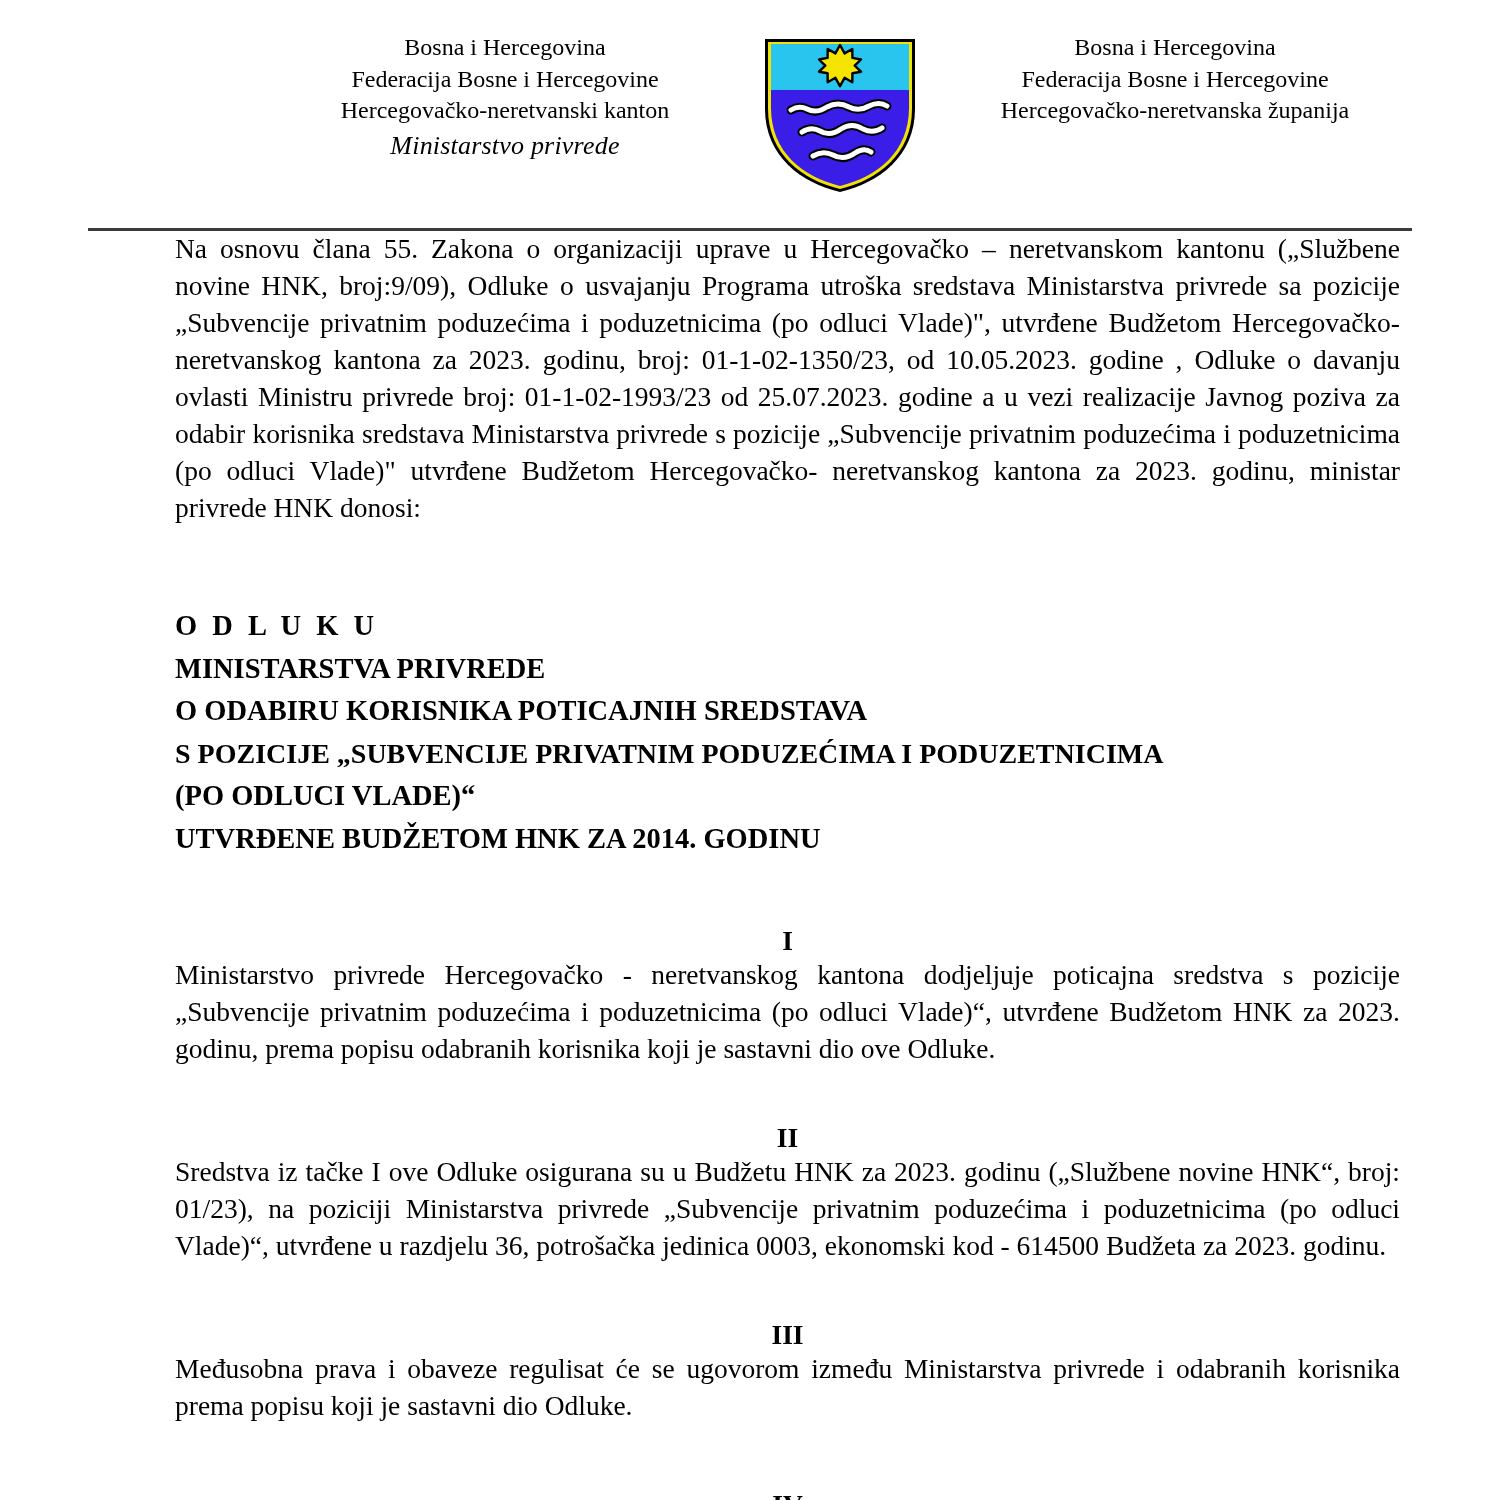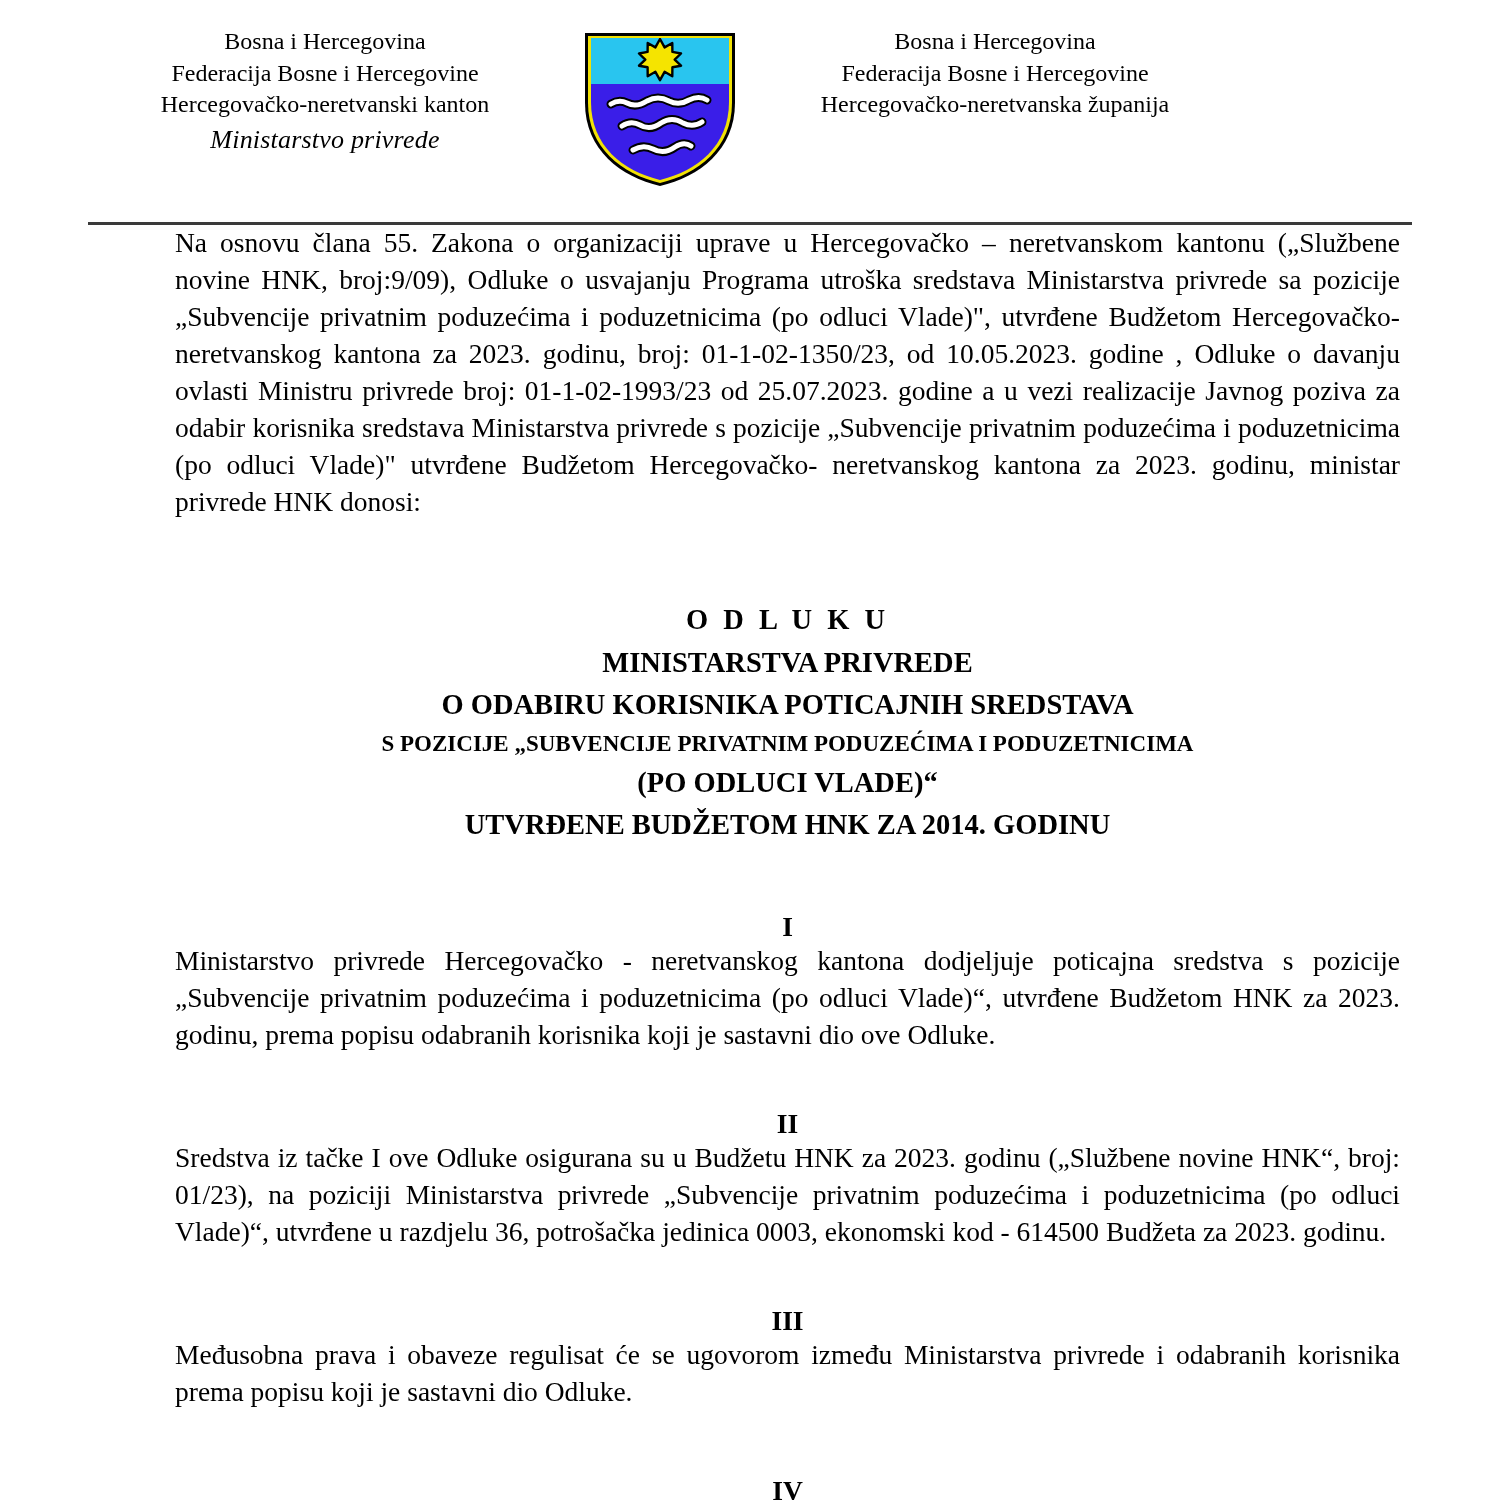--- a/index.html
+++ b/index.html
@@ -13,23 +13,24 @@
     font-family: "Liberation Serif", "DejaVu Serif", serif;
     color: #000000;
     overflow: hidden;
     position: relative;
   }
 
   
   .letterhead {
     display: flex;
     align-items: flex-start;
-    justify-content: flex-start;
+    justify-content: flex-end;
     padding: 26px 90px 0 90px;
     box-sizing: border-box;
+    margin-top: 6px;
   }
   .lh-block {
     width: 470px;
     text-align: center;
     font-size: 24px;
     line-height: 1.32;
   }
   .lh-block .lh-line { white-space: nowrap; }
   .lh-block .lh-ministry {
     font-weight: normal;
@@ -70,34 +71,33 @@
     text-align: justify;
     text-justify: inter-word;
     font-size: 27.5px;
     line-height: 1.345;
     margin: 0;
     hyphens: none;
   }
   .para-body { margin-top: 34px; }
 
   .title-block {
-    text-align: center;
     font-weight: bold;
     margin-top: 78px;
   }
   .title-block .t-line {
     font-size: 28.5px;
     line-height: 1.5;
     white-space: nowrap;
   }
   .title-block .t-spaced {
     letter-spacing: 4px;
   }
   .title-block .t-wide {
-    font-size: 23px;
+    font-size: 28px;
   }
 
   .roman {
     text-align: center;
     font-weight: bold;
     font-size: 27.5px;
   }
   .roman.r1 { margin-top: 64px; }
   .roman.r2 { margin-top: 54px; }
   .roman.r3 { margin-top: 54px; }

